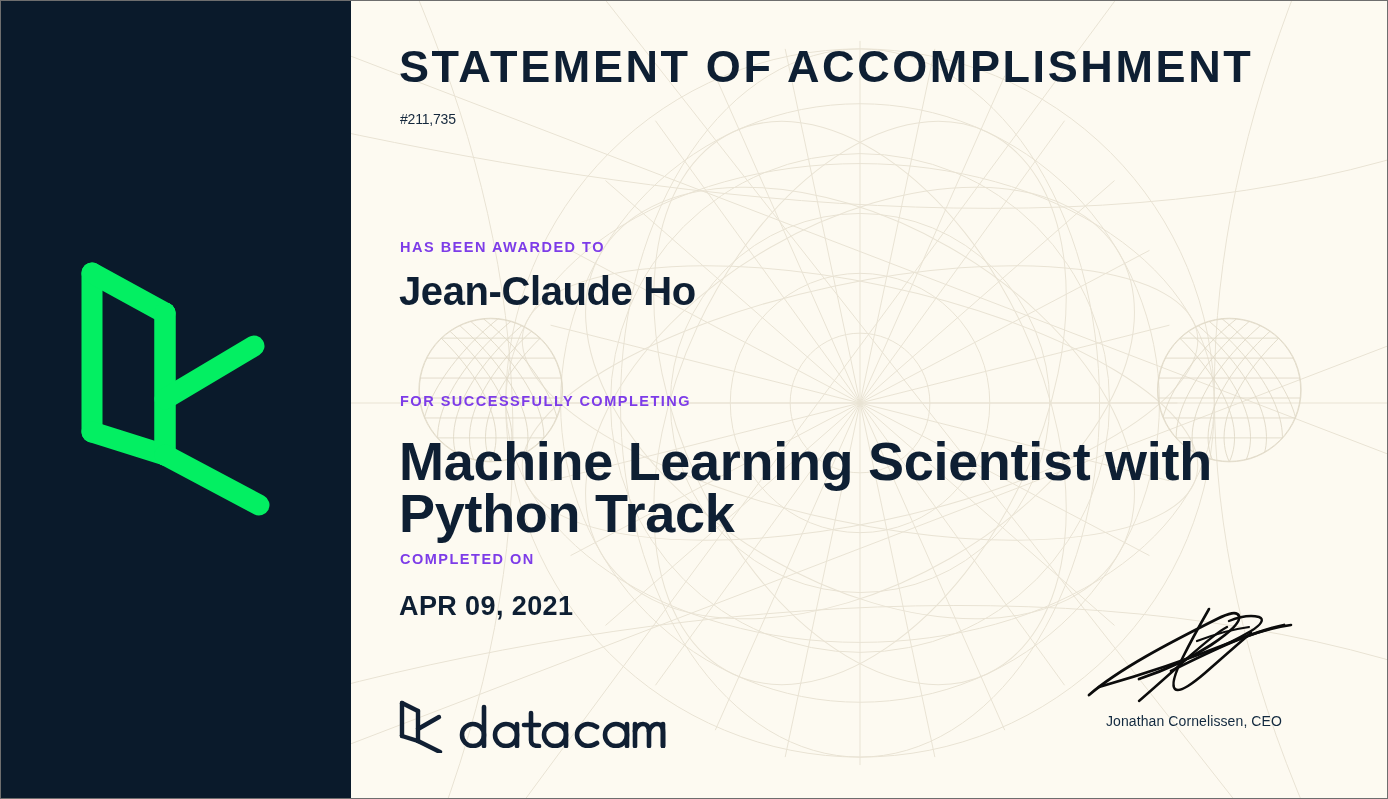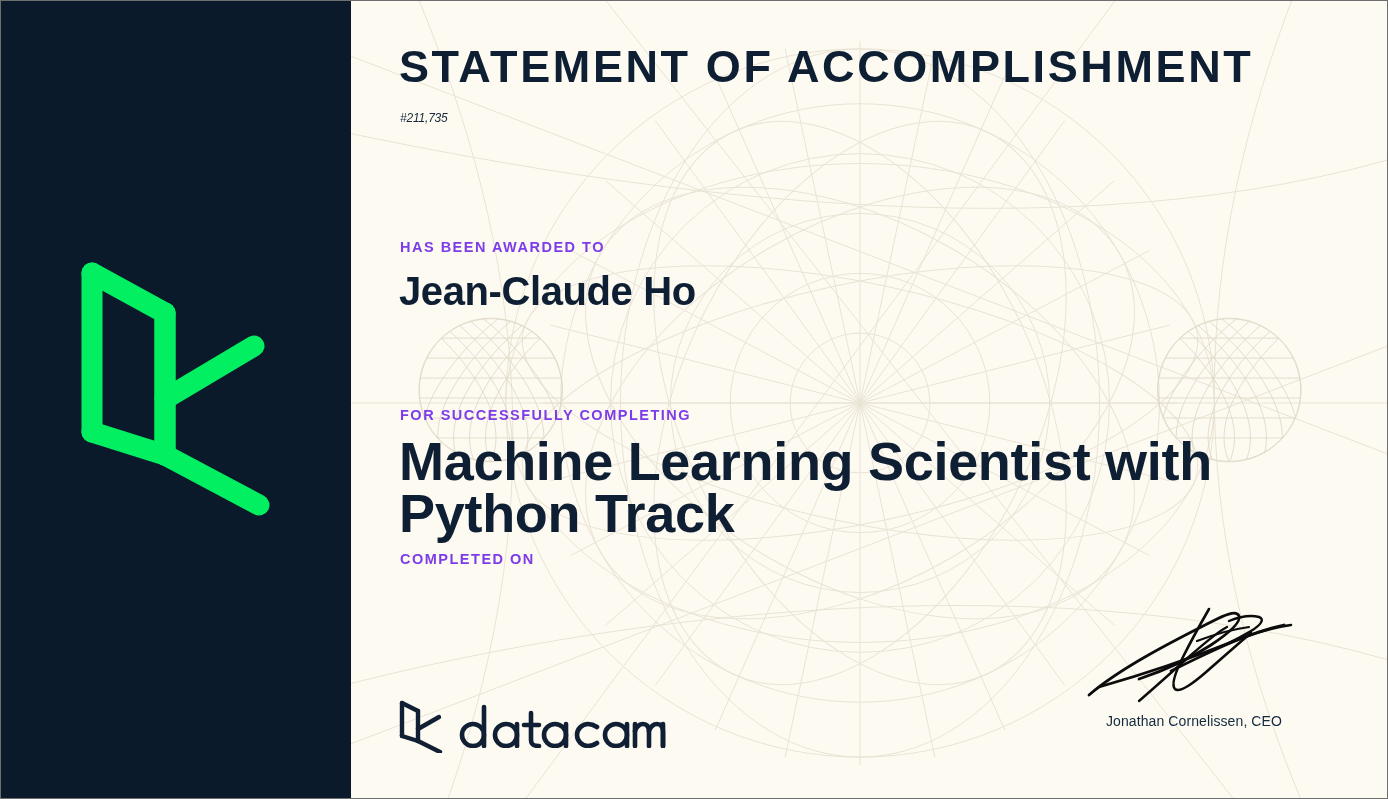--- a/index.html
+++ b/index.html
@@ -74,24 +74,23 @@
     font-weight: bold;
     letter-spacing: 2.6px;
     color: #0e1f33;
     white-space: nowrap;
   }
 
   #cert-id {
     position: absolute;
     left: 49px;
     top: 110px;
-    font-size: 12px;
+    font-size: 14px;
     letter-spacing: -0.2px;
     color: #14273c;
-    font-style: italic;
   }
 
   .eyebrow {
     position: absolute;
     font-size: 14.5px;
     font-weight: bold;
     letter-spacing: 1.5px;
     color: #7d3ce8;
     text-transform: uppercase;
     white-space: nowrap;
@@ -107,21 +106,21 @@
 
   #recipient-name {
     left: 48px;
     top: 268px;
     font-size: 40px;
     letter-spacing: -0.4px;
     white-space: nowrap;
     text-align: right;
   }
 
-  #completing-label { left: 49px; top: 406px; }
+  #completing-label { left: 49px; top: 392px; }
 
   #course-title {
     left: 48px;
     top: 434px;
     width: 860px;
     font-size: 54px;
     line-height: 52px;
     letter-spacing: -0.3px;
   }
 
@@ -318,20 +317,21 @@
 
       <div id="cert-id">#211,735</div>
 
       <div class="eyebrow" id="awarded-label">HAS BEEN AWARDED TO</div>
       <div class="bigline" id="recipient-name">Jean-Claude Ho</div>
 
       <div class="eyebrow" id="completing-label">FOR SUCCESSFULLY COMPLETING</div>
       <div class="bigline" id="course-title">Machine Learning Scientist with Python Track</div>
 
       <div class="eyebrow" id="completed-label">COMPLETED ON</div>
+      <div class="bigline" id="completed-date">APR 09, 2021</div>
 
       <div id="footer-logo">
         <svg id="footer-mark" viewBox="0 0 46 54">
           <g fill="none" stroke="#101f33" stroke-width="4.4" stroke-linecap="round" stroke-linejoin="round">
             <path d="M 3 4 L 3 37"></path>
             <path d="M 3 4 L 19 12"></path>
             <path d="M 19 12 L 19 42"></path>
             <path d="M 3 37 L 19 42"></path>
             <path d="M 19 30 L 40 18"></path>
             <path d="M 19 42 L 41 53"></path>

